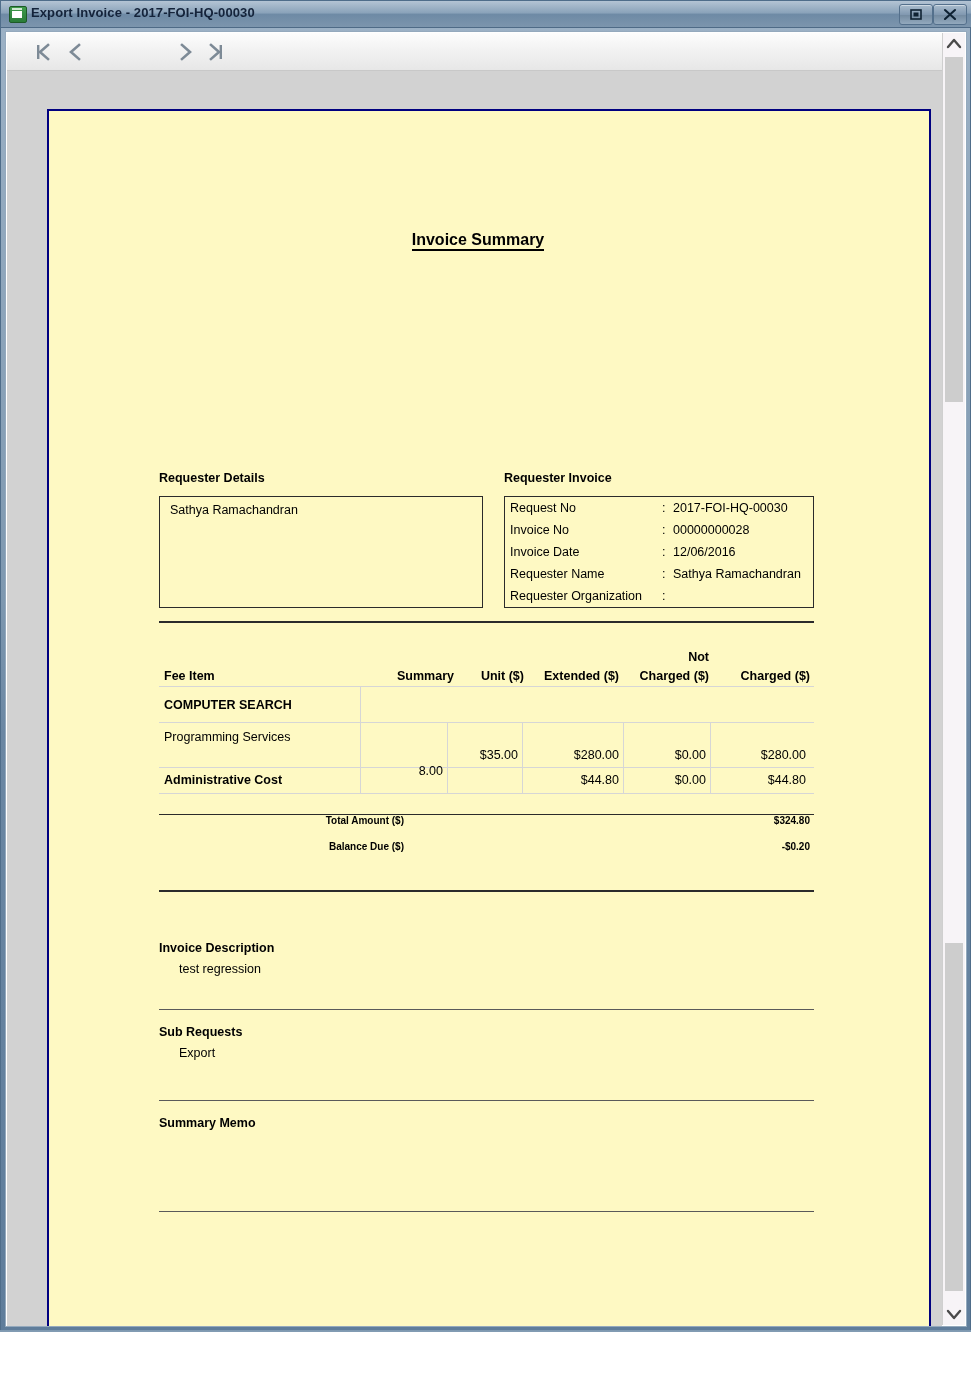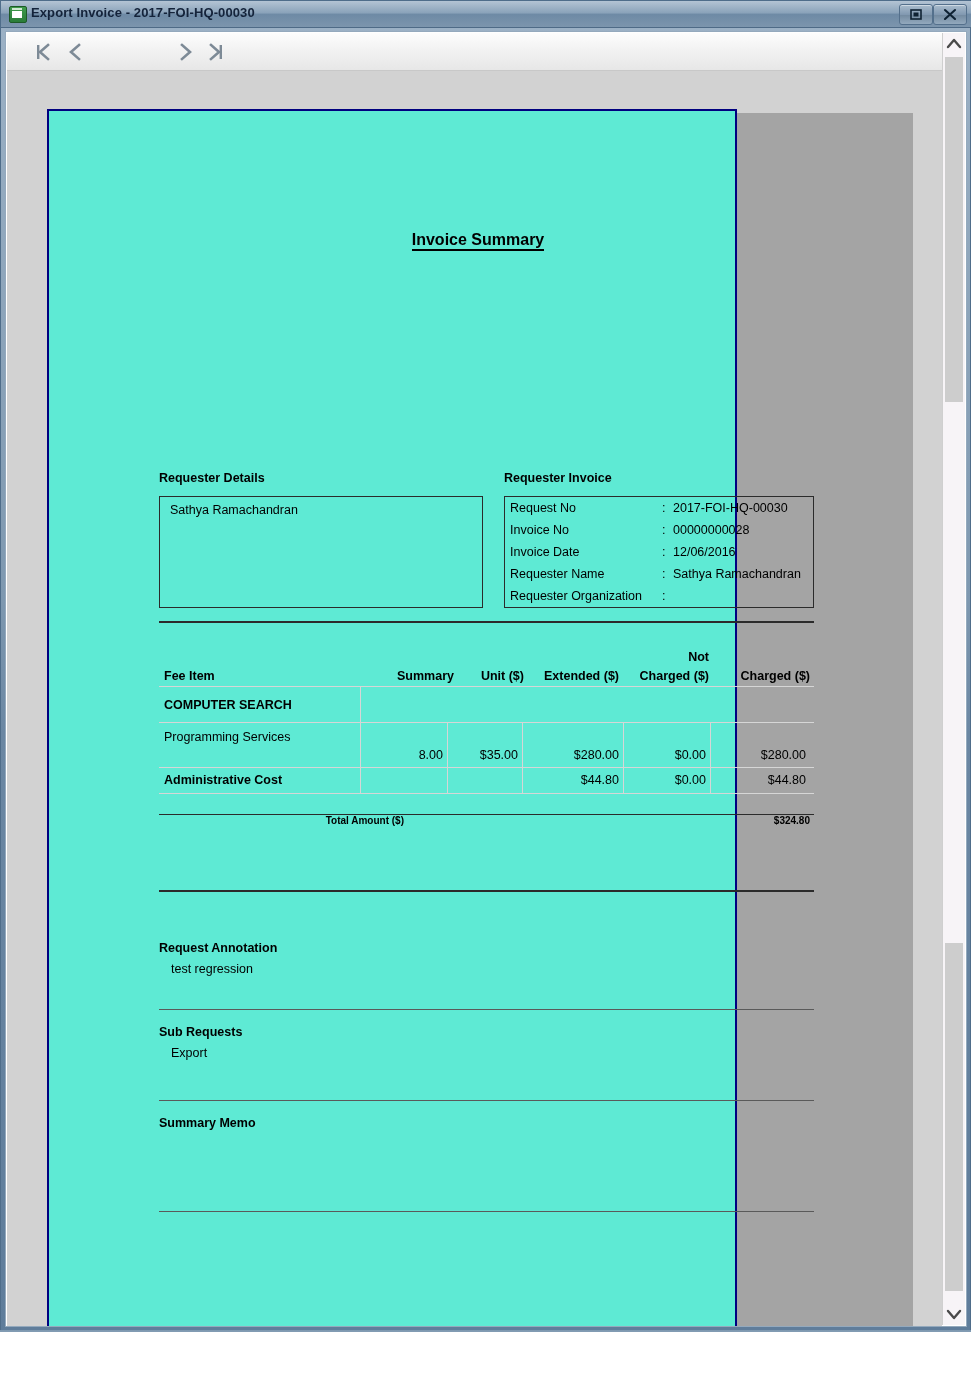--- a/index.html
+++ b/index.html
@@ -108,22 +108,22 @@
   
   #report-pane{
     position:absolute;left:1px;top:39px;width:935px;height:1255px;
     background:#d2d2d2;overflow:hidden;
   }
   #page-shadow{
     position:absolute;left:44px;top:42px;width:862px;height:1233px;
     background:rgba(0,0,0,.22);
   }
   #page{
-    position:absolute;left:40px;top:38px;width:690px;height:1233px;
-    background:#5eead4;border:2px solid #000080;box-sizing:border-box;
+    position:absolute;left:40px;top:38px;width:884px;height:1233px;
+    background:#fef9c3;border:2px solid #000080;box-sizing:border-box;
   }
 
   
   #report{
     position:absolute;left:0;top:0;width:858px;height:1229px;
     font-family:"Liberation Sans", sans-serif;color:#000;
   }
   #doc-title{
     position:absolute;left:0;top:120px;width:858px;text-align:center;
     font-size:16px;font-weight:bold;
@@ -182,21 +182,21 @@
 
   
   #totals{position:absolute;left:110px;top:700px;width:655px;}
   .trow{position:relative;width:655px;height:26px;font-size:10px;font-weight:bold;}
   .tlabel{position:absolute;left:0;width:245px;text-align:right;top:4px;}
   .tval{position:absolute;right:4px;top:4px;}
 
   
   .lsec{position:absolute;left:110px;width:655px;}
   .lsec .h{font-size:12.5px;font-weight:bold;}
-  .lsec .b{font-size:12.5px;margin-top:7px;margin-left:12px;}
+  .lsec .b{font-size:12.5px;margin-top:7px;margin-left:20px;}
   .hr{position:absolute;left:110px;width:655px;height:0;border-top:1px solid #5a5a5a;}
 
   
   #vscroll{
     position:absolute;right:1px;top:1px;width:23px;height:1292px;
     background:#f7f4f7;border-left:1px solid #cfcfcf;box-sizing:border-box;
   }
   .sb-arrow{
     position:absolute;left:0;width:22px;height:22px;
     background:#f7f4f7;
@@ -380,21 +380,21 @@
               <div class="frow" style="height:45px;border-bottom:1px solid #d6d6d6;">
                 <div class="vline" style="left:201px;"></div>
                 <div class="vline" style="left:288px;"></div>
                 <div class="vline" style="left:363px;"></div>
                 <div class="vline" style="left:464px;"></div>
                 <div class="vline" style="left:551px;"></div>
                 <div class="cell left" style="left:0;width:201px;">
                   <span class="txt" style="top:7px;">Programming Services</span>
                 </div>
                 <div class="cell" style="left:201px;width:87px;">
-                  <span class="txt" style="top:25px;margin-left:31px;">8.00</span>
+                  <span class="txt" style="top:41px;margin-left:31px;">8.00</span>
                 </div>
                 <div class="cell" style="left:288px;width:75px;">
                   <span class="txt" style="top:25px;">$35.00</span>
                 </div>
                 <div class="cell" style="left:363px;width:101px;">
                   <span class="txt" style="top:25px;">$280.00</span>
                 </div>
                 <div class="cell" style="left:464px;width:87px;">
                   <span class="txt" style="top:25px;">$0.00</span>
                 </div>
@@ -424,25 +424,29 @@
               </div>
             </div>
           </div>
 
           <div class="hr" style="top:703px;border-top:1px solid #2b2b2b;"></div>
           <div id="totals">
             <div class="trow">
               <span class="tlabel">Total Amount ($)</span>
               <span class="tval">$324.80</span>
             </div>
+            <div class="trow">
+              <span class="tlabel">Balance Due ($)</span>
+              <span class="tval">-$0.20</span>
+            </div>
           </div>
           <div class="hr" style="top:779px;border-top:2px solid #2b2b2b;"></div>
 
           <div class="lsec" style="top:830px;">
-            <div class="h">Request Annotation</div>
+            <div class="h">Invoice Description</div>
             <div class="b">test regression</div>
           </div>
           <div class="hr" style="top:898px;"></div>
 
           <div class="lsec" style="top:914px;">
             <div class="h">Sub Requests</div>
             <div class="b">Export</div>
           </div>
           <div class="hr" style="top:989px;"></div>
 

